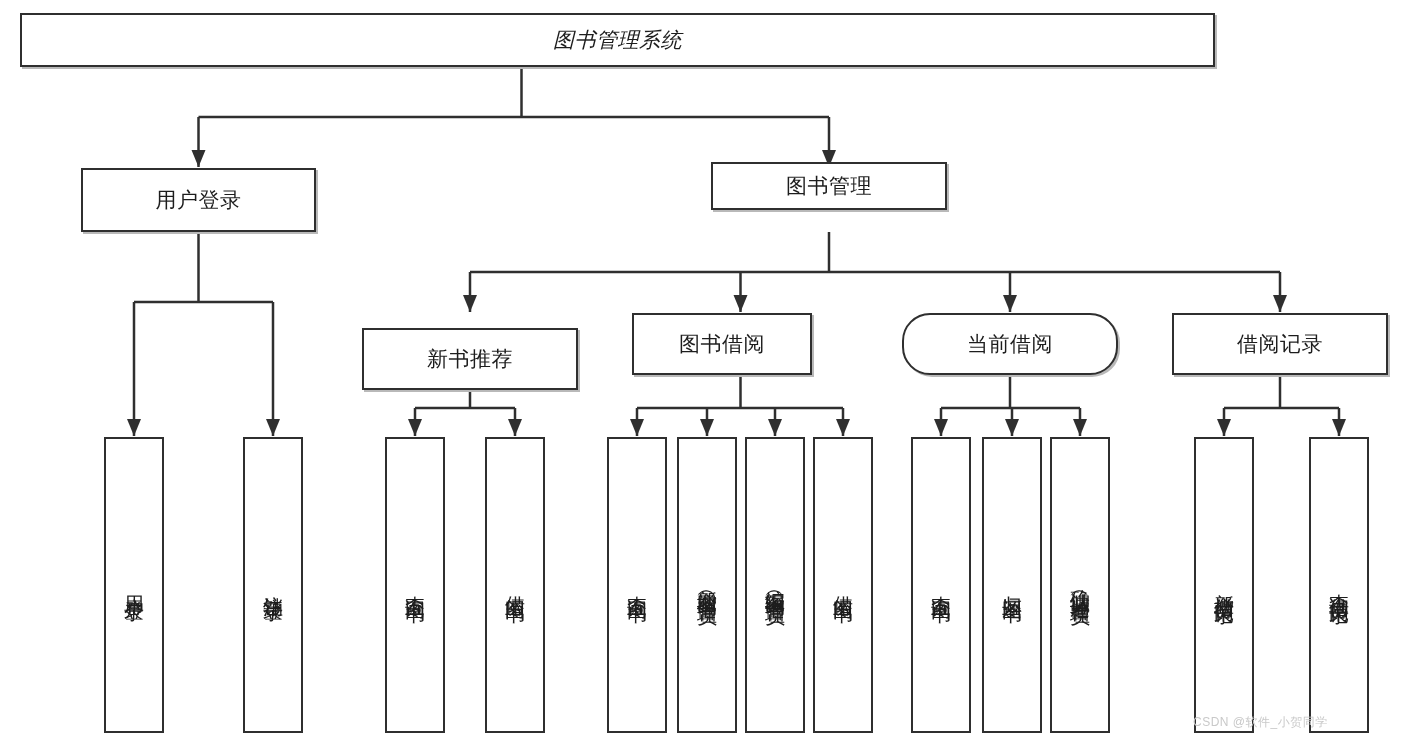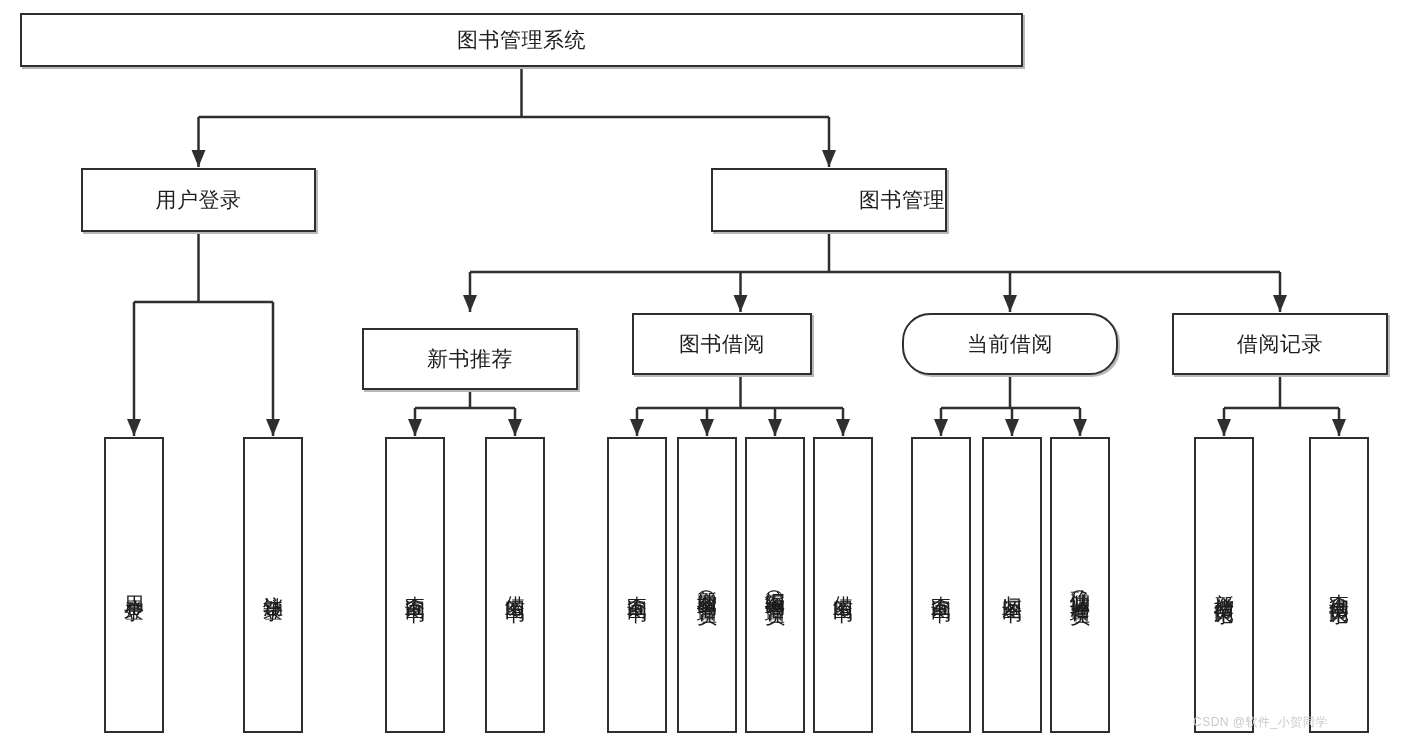--- a/index.html
+++ b/index.html
@@ -117,27 +117,27 @@
       <line x1="1080" y1="408" x2="1080" y2="436" stroke="#2f2f2f" stroke-width="2.5"></line>
       <polygon points="1073,419 1087,419 1080,436" fill="#2f2f2f"></polygon>
       <line x1="1280" y1="375" x2="1280" y2="408" stroke="#2f2f2f" stroke-width="2.5"></line>
       <line x1="1224" y1="408" x2="1339" y2="408" stroke="#2f2f2f" stroke-width="2.5"></line>
       <line x1="1224" y1="408" x2="1224" y2="436" stroke="#2f2f2f" stroke-width="2.5"></line>
       <polygon points="1217,419 1231,419 1224,436" fill="#2f2f2f"></polygon>
       <line x1="1339" y1="408" x2="1339" y2="436" stroke="#2f2f2f" stroke-width="2.5"></line>
       <polygon points="1332,419 1346,419 1339,436" fill="#2f2f2f"></polygon>
     </svg>
   <div id="node-layer">
-      <div class="node-box shadowed" style="left: 20px; top: 13px; width: 1003px; height: 54px;">
+      <div class="node-box shadowed" style="left: 20px; top: 13px; width: 1195px; height: 54px; font-style: italic;">
         <span class="node-label">图书管理系统</span>
       </div>
       <div class="node-box shadowed" style="left: 81px; top: 168px; width: 235px; height: 64px;">
         <span class="node-label">用户登录</span>
       </div>
-      <div class="node-box shadowed" style="left: 711px; top: 168px; width: 236px; height: 64px; justify-content: flex-end;">
+      <div class="node-box shadowed" style="left: 711px; top: 162px; width: 236px; height: 48px;">
         <span class="node-label">图书管理</span>
       </div>
       <div class="node-box shadowed" style="left: 362px; top: 328px; width: 216px; height: 62px;">
         <span class="node-label">新书推荐</span>
       </div>
       <div class="node-box shadowed" style="left: 632px; top: 313px; width: 180px; height: 62px;">
         <span class="node-label">图书借阅</span>
       </div>
       <div class="node-box shadowed" style="left: 902px; top: 313px; width: 216px; height: 62px; border-radius: 28px;">
         <span class="node-label">当前借阅</span>

